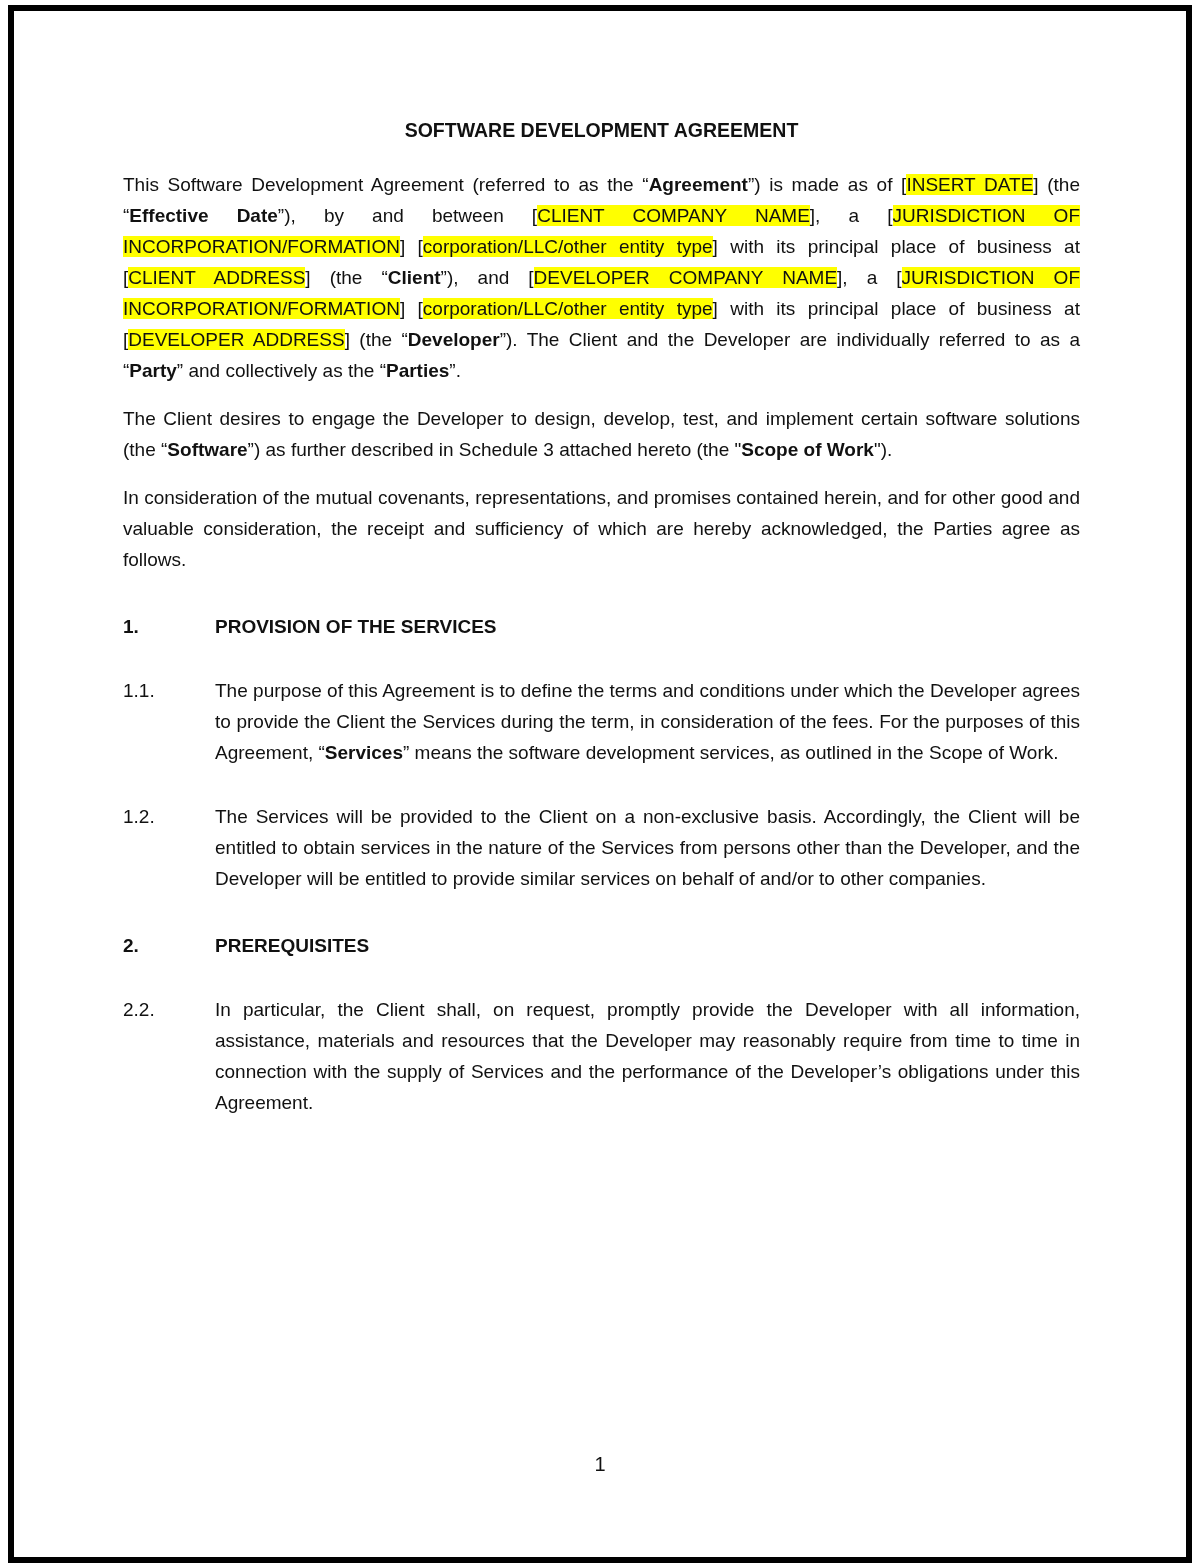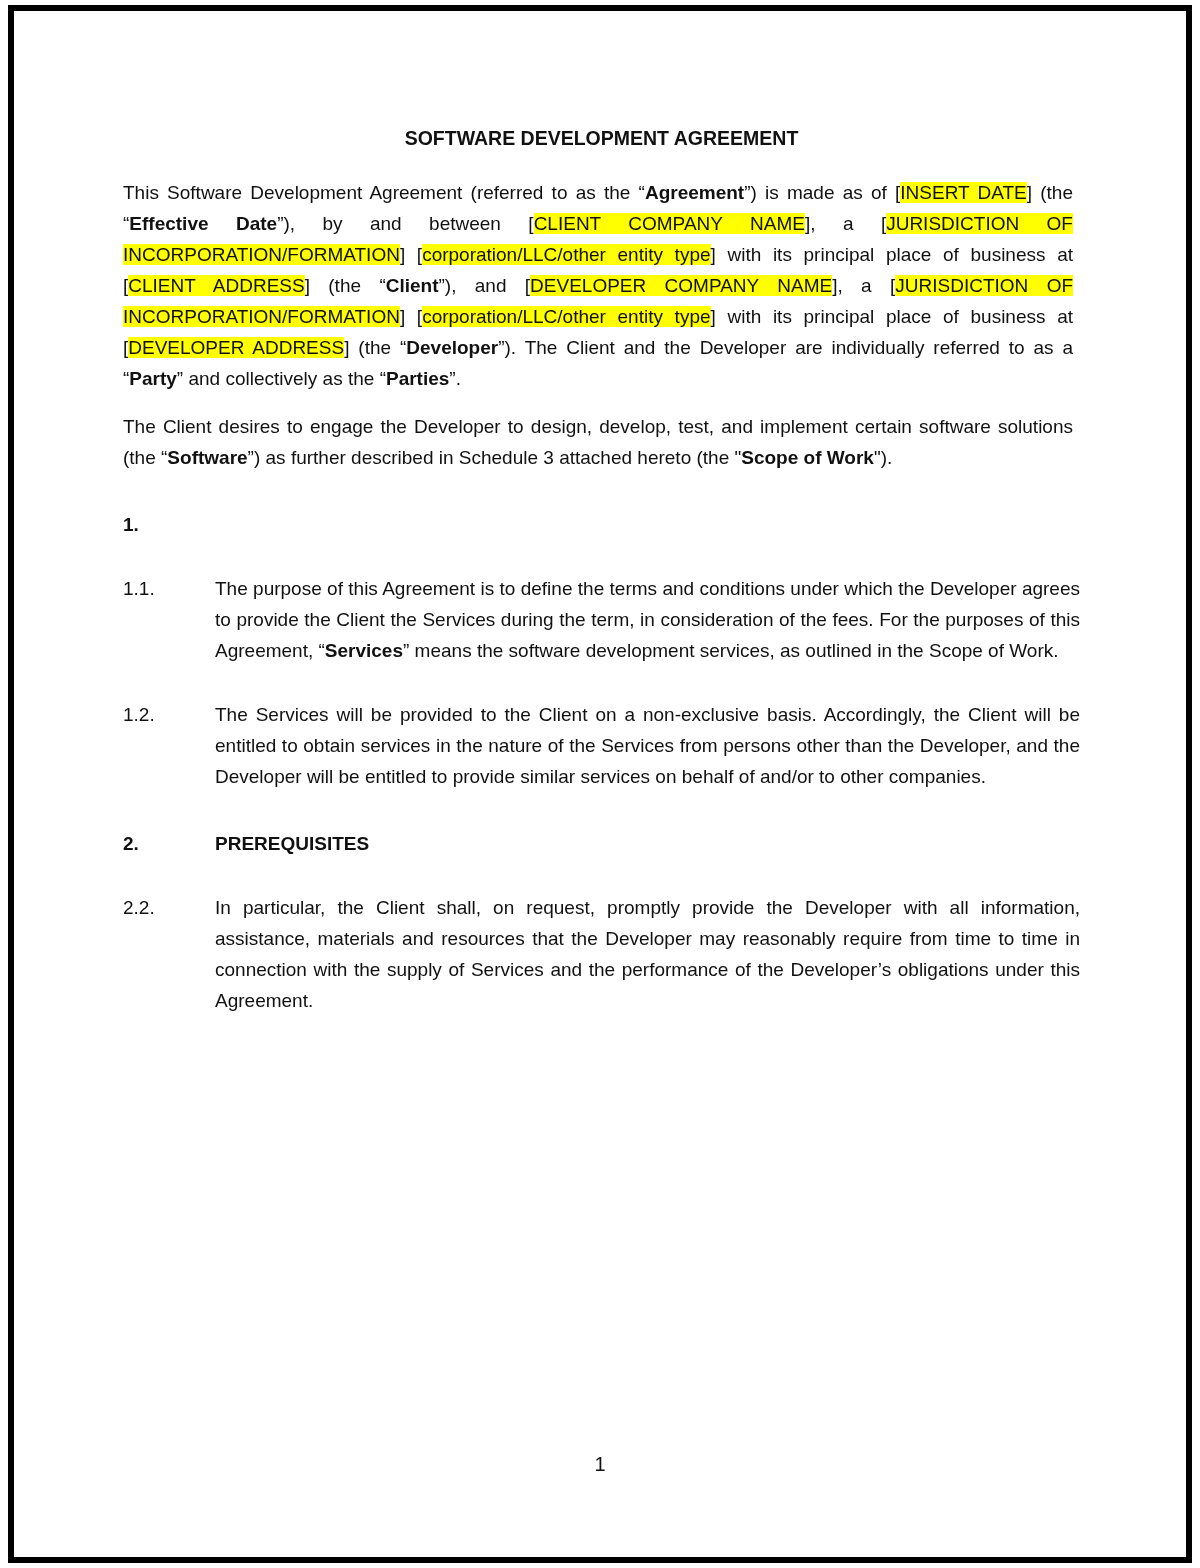--- a/index.html
+++ b/index.html
@@ -21,35 +21,35 @@
     left: 8px;
     top: 5px;
     right: 8px;
     bottom: 5px;
     border: 6px solid #000000;
     pointer-events: none;
   }
   .content {
     position: absolute;
     left: 123px;
-    top: 8px;
+    top: 0;
     width: 957px;
     font-size: 19px;
     line-height: 31px;
   }
   h1.doc-title {
     margin: 118px 0 27px 0;
     font-size: 19.5px;
     line-height: 24px;
     font-weight: bold;
     text-align: center;
     color: #111111;
   }
   p.para {
-    margin: 0 7px 17px 0;
+    margin: 0 0 17px 0;
     text-align: justify;
   }
   .row {
     display: flex;
     align-items: flex-start;
   }
   .heading-row {
     margin-top: 36px;
     font-weight: bold;
   }
@@ -81,23 +81,25 @@
 <body>
 
 <div class="page">
   <div class="frame"></div>
 
   <div class="content">
     <h1 class="doc-title">SOFTWARE DEVELOPMENT AGREEMENT</h1>
 
     <p class="para"><span>This Software Development Agreement (referred to as the “</span><span class="b">Agreement</span><span>”) is made as of [</span><span class="hl">INSERT DATE</span><span>] (the “</span><span class="b">Effective Date</span><span>”), by and between [</span><span class="hl">CLIENT COMPANY NAME</span><span>], a [</span><span class="hl">JURISDICTION OF INCORPORATION/FORMATION</span><span>] [</span><span class="hl">corporation/LLC/other entity type</span><span>] with its principal place of business at [</span><span class="hl">CLIENT ADDRESS</span><span>] (the “</span><span class="b">Client</span><span>”), and [</span><span class="hl">DEVELOPER COMPANY NAME</span><span>], a [</span><span class="hl">JURISDICTION OF INCORPORATION/FORMATION</span><span>] [</span><span class="hl">corporation/LLC/other entity type</span><span>] with its principal place of business at [</span><span class="hl">DEVELOPER ADDRESS</span><span>] (the “</span><span class="b">Developer</span><span>”). The Client and the Developer are individually referred to as a “</span><span class="b">Party</span><span>” and collectively as the “</span><span class="b">Parties</span><span>”.</span></p>
     <p class="para"><span>The Client desires to engage the Developer to design, develop, test, and implement certain software solutions (the “</span><span class="b">Software</span><span>”) as further described in Schedule 3 attached hereto (the "</span><span class="b">Scope of Work</span><span>").</span></p>
+    <p class="para"><span>In consideration of the mutual covenants, representations, and promises contained herein, and for other good and valuable consideration, the receipt and sufficiency of which are hereby acknowledged, the Parties agree as follows.</span></p>
 
     <div class="row heading-row">
       <span class="num">1.</span>
+      <span class="section-heading">PROVISION OF THE SERVICES</span>
     </div>
     <div class="row clause-row">
       <span class="num">1.1.</span>
       <span class="clause-body"><span>The purpose of this Agreement is to define the terms and conditions under which the Developer agrees to provide the Client the Services during the term, in consideration of the fees. For the purposes of this Agreement, “</span><span class="b">Services</span><span>” means the software development services, as outlined in the Scope of Work.</span></span>
     </div>
     <div class="row clause-row">
       <span class="num">1.2.</span>
       <span class="clause-body"><span>The Services will be provided to the Client on a non-exclusive basis. Accordingly, the Client will be entitled to obtain services in the nature of the Services from persons other than the Developer, and the Developer will be entitled to provide similar services on behalf of and/or to other companies.</span></span>
     </div>
 

